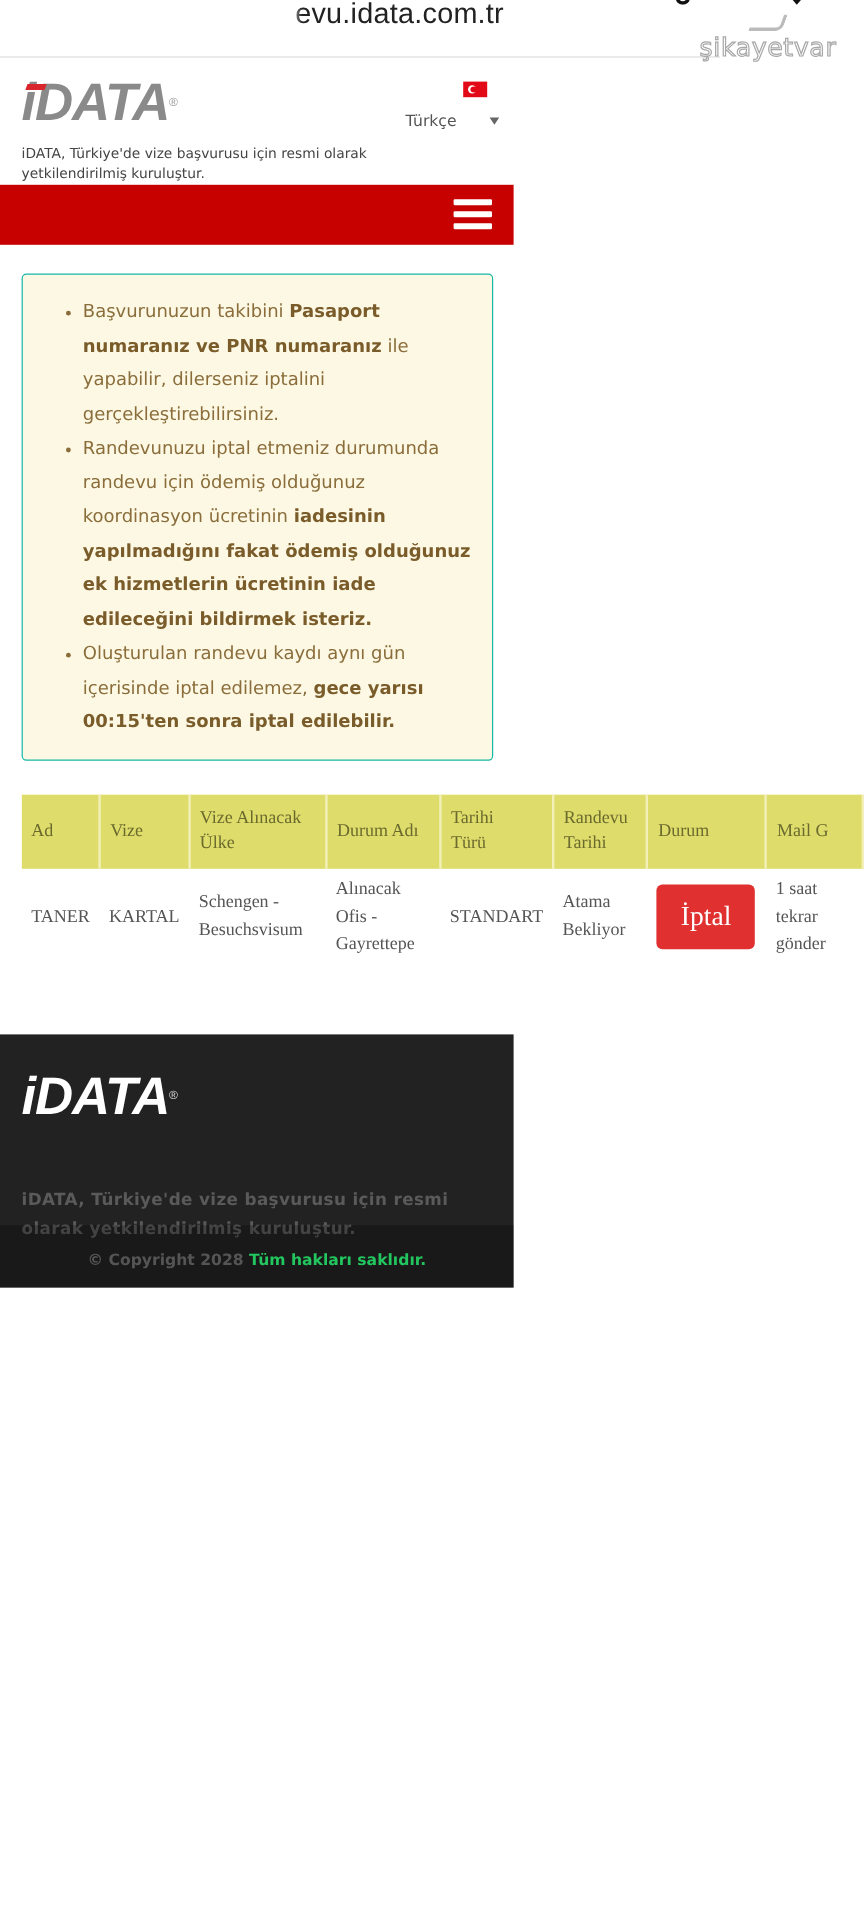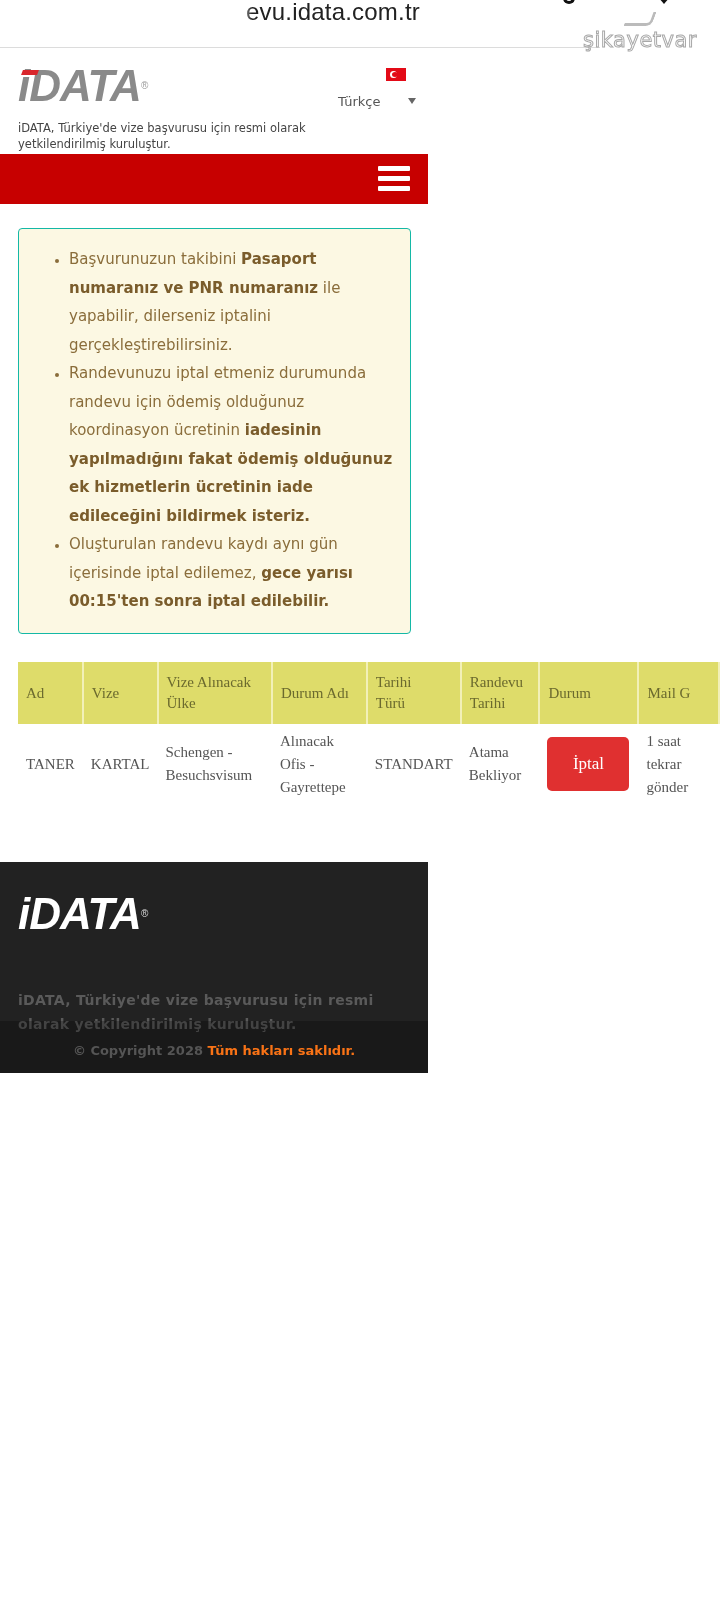--- a/index.html
+++ b/index.html
@@ -39,30 +39,30 @@
     .info-list { list-style: disc; color: #8a6d3b; font-size: 15px; line-height: 28.5px; padding-left: 20px; }
     .info-list li { color: #8a6d3b; }
     .info-list li::marker { color: #8a6d3b; font-size: 12px; }
     .info-list b { font-weight: bold; color: #7a5c2b; }
 
     
     .table-wrap { position: absolute; left: 18px; top: 662px; width: 702px; overflow: hidden; font-family: Liberation Serif, serif; }
     table { border-collapse: collapse; font-size: 15px; white-space: nowrap; }
     thead th { background: #dedc6a; color: #6b6a2e; font-weight: normal; text-align: left; vertical-align: middle; height: 62px; padding: 0 8px; border-right: 2px solid #f2f0b8; line-height: 21px; }
     tbody td { color: #555; text-align: left; vertical-align: middle; height: 80px; padding: 0 8px; line-height: 23px; }
-    .btn-cancel { display: inline-block; width: 82px; height: 54px; background: #e03030; color: #fff; border-radius: 5px; font-size: 17px; line-height: 54px; text-align: center; border: none; font-family: inherit; }
+    .btn-cancel { display: inline-block; width: 82px; height: 54px; background: #e03030; color: #fff; border-radius: 5px; font-size: 23px; line-height: 54px; text-align: center; border: none; font-family: inherit; }
 
     
     .footer { position: absolute; left: 0; top: 862px; width: 428px; height: 211px; background: #222222; }
     .footer-logo { position: absolute; left: 18px; top: 30px; font-family: "Liberation Sans", sans-serif; font-weight: 900; font-style: italic; font-size: 44px; color: #fff; letter-spacing: -1px; line-height: 44px; }
     .footer-logo .logo-reg { color: #ddd; }
     .footer-tagline { position: absolute; left: 18px; top: 126px; width: 400px; font-size: 14px; line-height: 24px; color: #5a5a5a; font-weight: bold; letter-spacing: 0.3px; }
     .footer-bottom { position: absolute; left: 0; top: 159px; width: 428px; height: 52px; background: rgba(0,0,0,0.25); }
     .copyright { position: absolute; left: 0; top: 22px; width: 428px; text-align: center; font-size: 13px; color: #555; font-weight: bold; }
-    .copyright b { color: #f97316; margin-top: 40px; }
+    .copyright b { color: #22c55e; margin-top: 40px; }
   </style>
 </head>
 <body>
 
 <div class="browser-bar">
   <span class="url-text">evu.idata.com.tr</span>
   <span class="url-fade"></span>
   <span class="browser-icon-1"></span>
   <span class="browser-icon-2"></span>
 </div>

